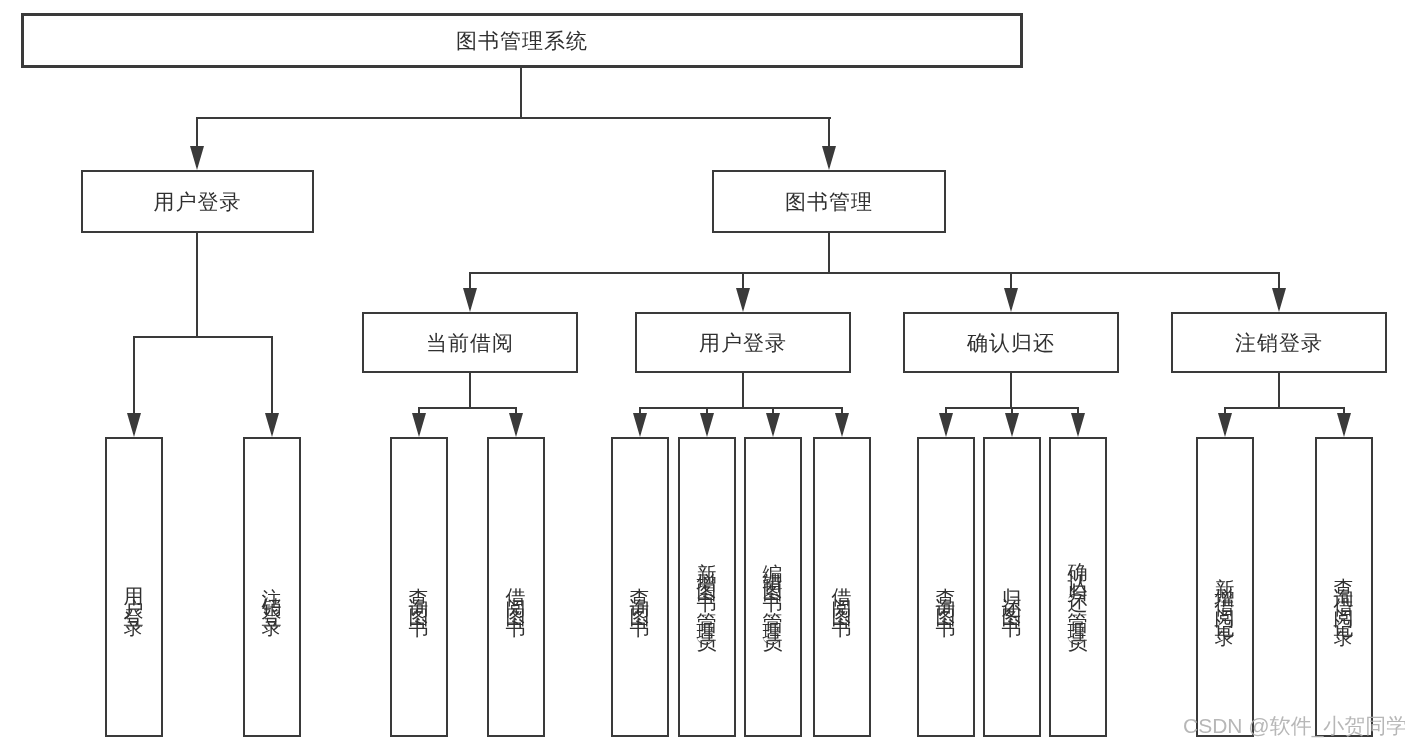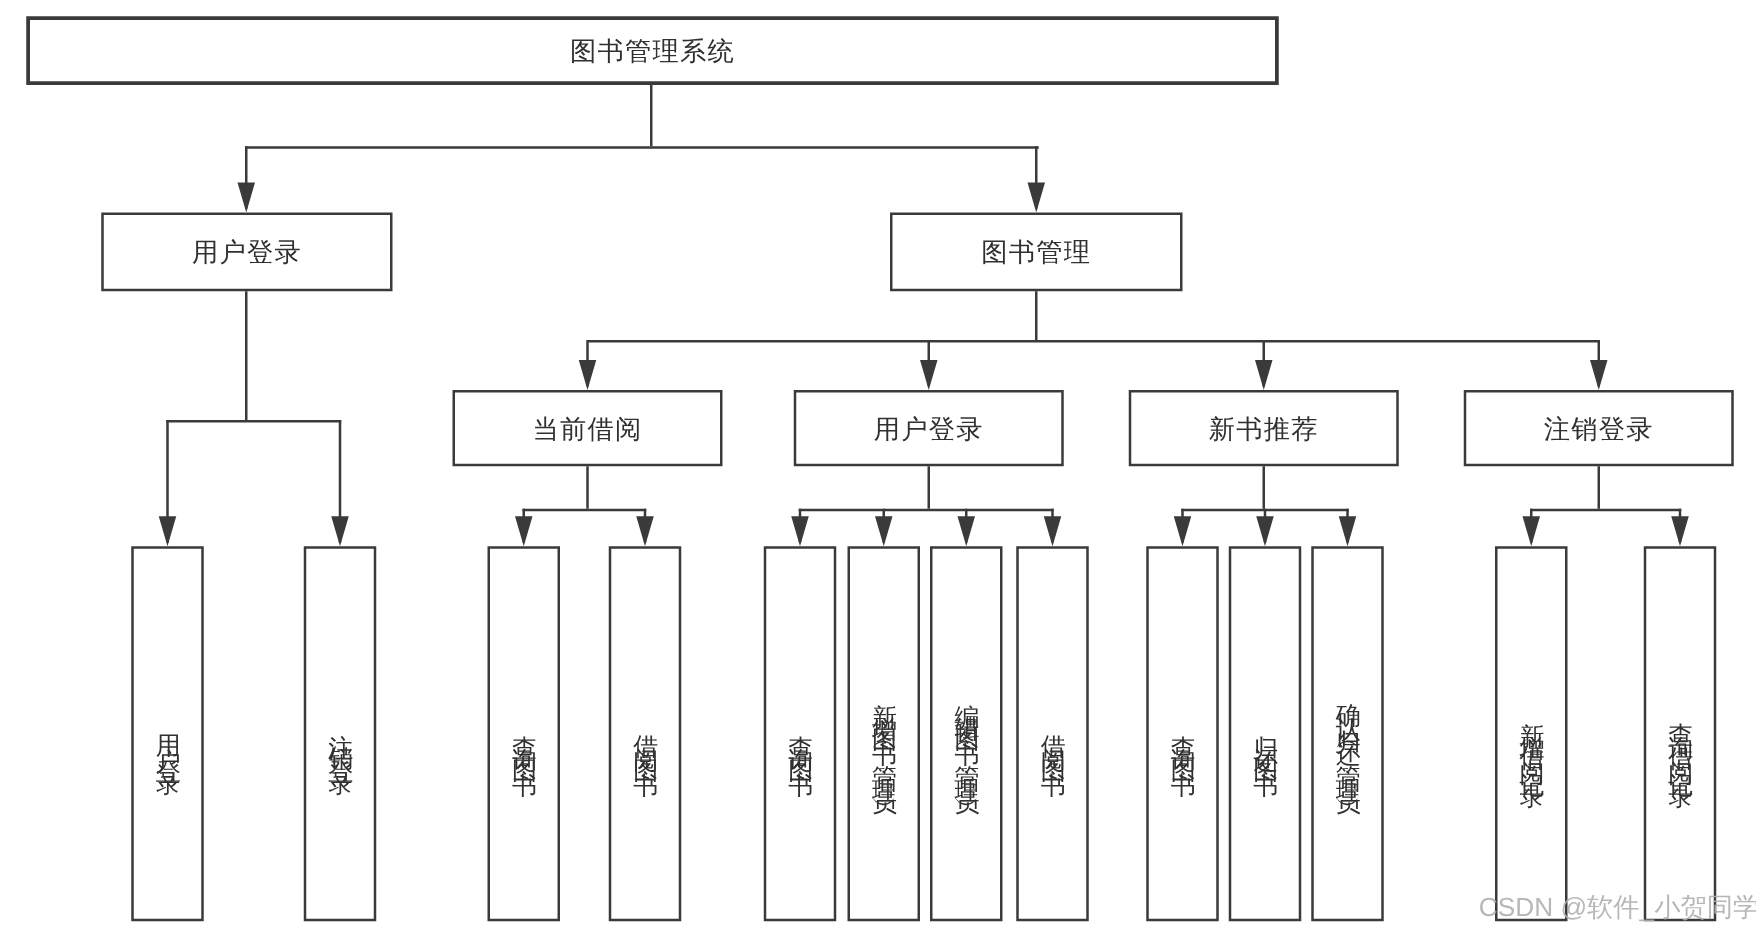--- a/index.html
+++ b/index.html
@@ -68,21 +68,21 @@
   <div class="arrow" style="left:463px;top:288px"></div>
   <div class="line vline" style="left:742px;top:272px;height:37px"></div>
   <div class="arrow" style="left:736px;top:288px"></div>
   <div class="line vline" style="left:1010px;top:272px;height:37px"></div>
   <div class="arrow" style="left:1004px;top:288px"></div>
   <div class="line vline" style="left:1278px;top:272px;height:37px"></div>
   <div class="arrow" style="left:1272px;top:288px"></div>
 
   <div class="box" style="left:362px;top:312px;width:216px;height:61px">当前借阅</div>
   <div class="box" style="left:635px;top:312px;width:216px;height:61px">用户登录</div>
-  <div class="box" style="left:903px;top:312px;width:216px;height:61px">新书推荐</div>
+  <div class="box" style="left:903px;top:312px;width:216px;height:61px">确认归还</div>
   <div class="box" style="left:1171px;top:312px;width:216px;height:61px">注销登录</div>
 
   <div class="line vline" style="left:469px;top:373px;height:34px"></div>
   <div class="line hline" style="left:418px;top:407px;width:99px"></div>
   <div class="line vline" style="left:418px;top:407px;height:27px"></div>
   <div class="arrow" style="left:412px;top:413px"></div>
   <div class="line vline" style="left:515px;top:407px;height:27px"></div>
   <div class="arrow" style="left:509px;top:413px"></div>
 
   <div class="line vline" style="left:742px;top:373px;height:34px"></div>

